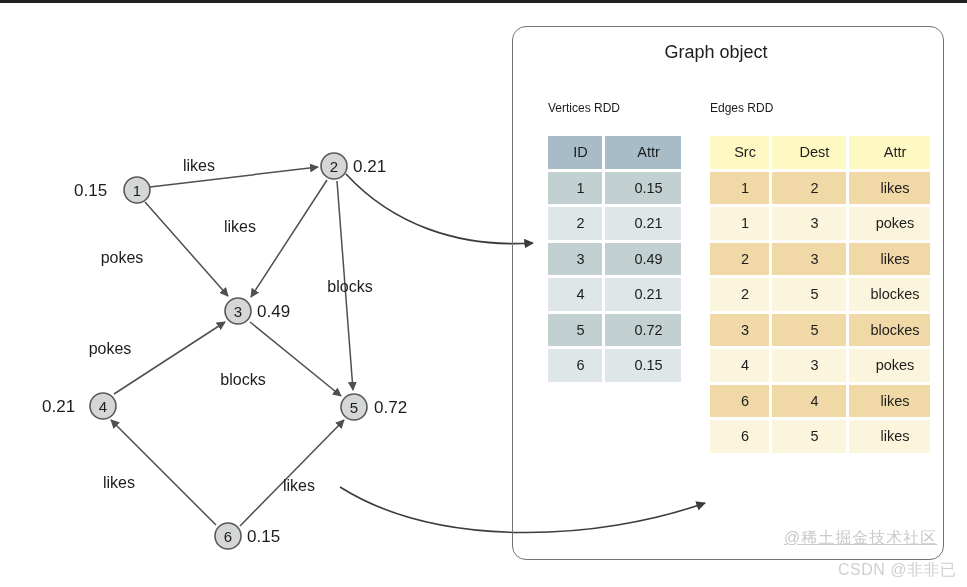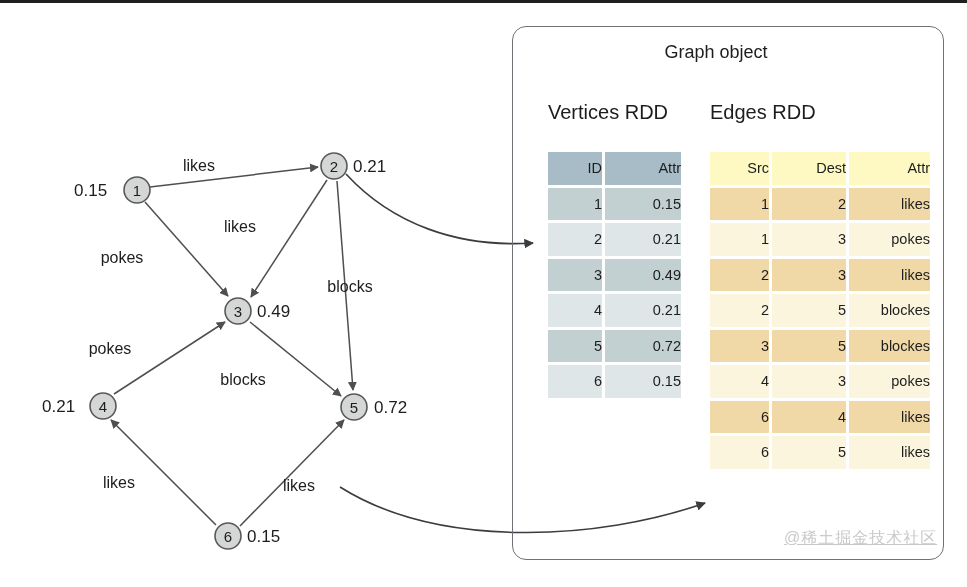--- a/index.html
+++ b/index.html
@@ -85,35 +85,35 @@
     text-align: center;
     font-size: 18px;
     color: #1d1d1d;
   }
   .rdd-block {
     position: absolute;
   }
   #vertices-block { left: 548px; top: 101px; }
   #edges-block    { left: 710px; top: 101px; }
   .rdd-title {
-    font-size: 20px;
+    font-size: 12px;
     color: #1d1d1d;
-    margin-bottom: 25px;
+    margin-bottom: 18px;
     white-space: nowrap;
   }
   table.rdd {
     border-collapse: separate;
     border-spacing: 3px 3px;
     margin-left: -3px;
   }
   table.rdd td, table.rdd th {
     font-size: 14.5px;
     color: #1d1d1d;
     font-weight: normal;
-    text-align: right;
+    text-align: center;
     padding: 9px 0 9px 11px;
     box-sizing: border-box;
     line-height: 1;
   }
   
   #vertices-table th { background: #a7bcc6; }
   #vertices-table td { background: #dfe6e7; }
   #vertices-table tr.alt td { background: #c3d0d2; }
   #vertices-table th:nth-child(1), #vertices-table td:nth-child(1) { width: 54px; }
   #vertices-table th:nth-child(2), #vertices-table td:nth-child(2) { width: 76px; }
@@ -317,14 +317,15 @@
         <tr>
           <td>6</td>
           <td>5</td>
           <td>likes</td>
         </tr>
       </tbody>
     </table>
   </div>
 
   <div class="watermark" id="watermark-primary">@稀土掘金技术社区</div>
+  <div class="watermark" id="watermark-secondary">CSDN @非非已</div>
 
 </div>
 
 </body></html>

